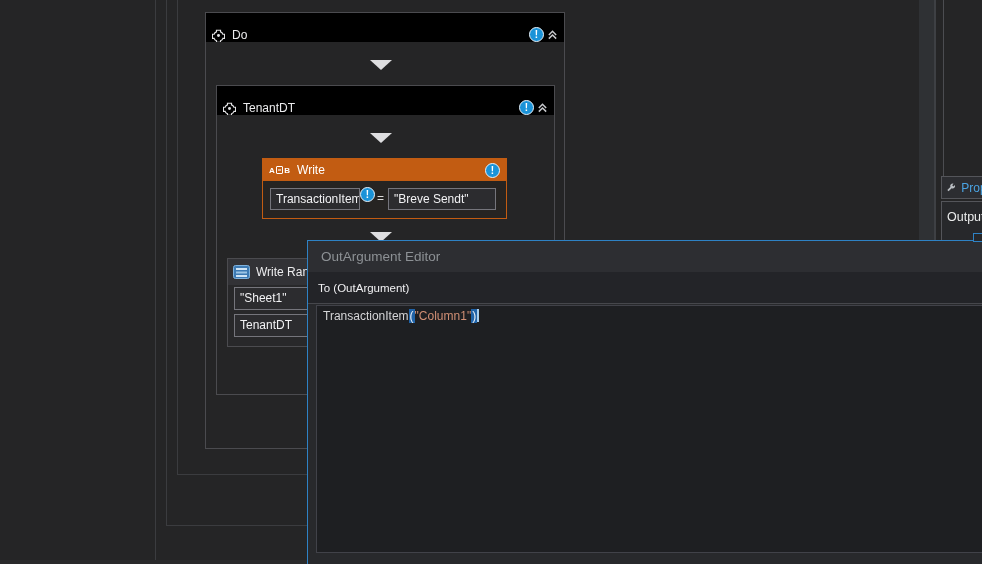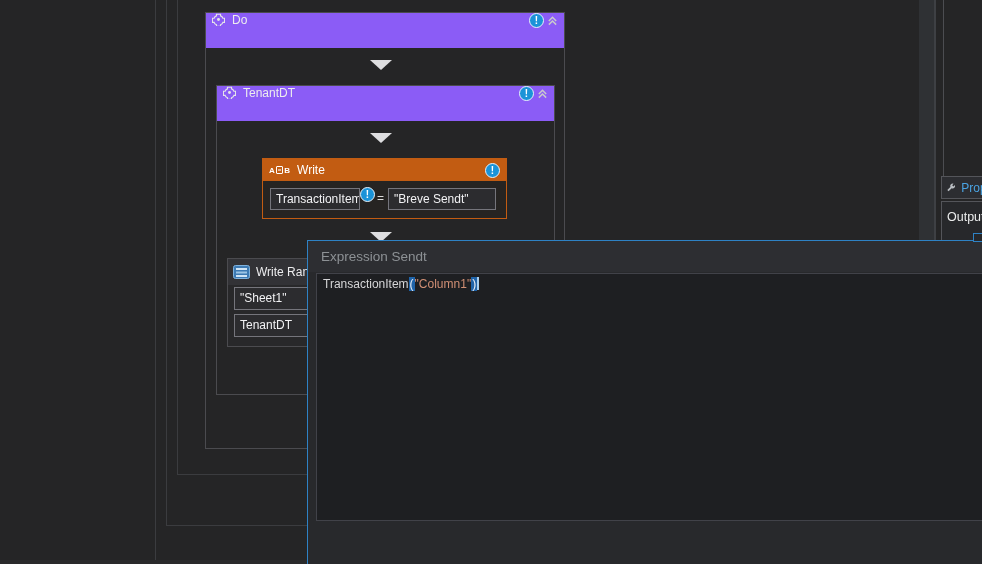--- a/index.html
+++ b/index.html
@@ -10,21 +10,21 @@
   }
   .abs{position:absolute;}
   
   .vline-a{left:155px;top:0;width:0;height:564px;border-left:1px solid #3b3c3f;}
   .frame-b{left:166px;top:-2px;width:420px;height:527px;border-left:1px solid #3b3c3f;border-bottom:1px solid #3b3c3f;}
   .frame-c{left:177px;top:-2px;width:400px;height:476px;border-left:1px solid #3b3c3f;border-bottom:1px solid #3b3c3f;}
   .bottom-strip{left:0;top:560px;width:307px;height:4px;background:#2a2a2b;}
   
   .do-box{left:205px;top:12px;width:358px;height:435px;border:1px solid #4b4b4f;}
   .seq-box{left:216px;top:85px;width:337px;height:308px;border:1px solid #4b4b4f;}
-  .activity-header{height:35px;background:#8b5cf6;display:flex;align-items:flex-start;gap:7px;
+  .activity-header{height:29px;background:#000000;display:flex;align-items:flex-end;gap:7px;
     padding:0 6px;color:#ececee;font-size:12px;}
   .flex1{flex:1;}
   .hdr-icons{display:flex;align-items:center;gap:3px;}
   
   .vicon{width:15px;height:15px;border-radius:50%;background:#1b93d8;border:1px solid #e9f2fa;
     color:#fff;font-weight:bold;font-size:10px;line-height:13px;text-align:center;box-sizing:border-box;}
   
   .arrow{width:0;height:0;border-left:11px solid transparent;border-right:11px solid transparent;
     border-top:10px solid #dedee0;}
   #arrow1{left:370px;top:60px;} #arrow2{left:370px;top:133px;} #arrow3{left:370px;top:232px;}
@@ -160,20 +160,21 @@
     <svg width="13" height="13" viewBox="0 0 16 16">
         <path d="M13.8 4.2a3.8 3.8 0 0 1-5 5L4 14l-2-2 4.8-4.8a3.8 3.8 0 0 1 5-5L9.6 4.4l2 2z" fill="#b9bdc2"></path>
       </svg>
     <span>Properties</span>
   </div>
   <div class="abs output-row">
     <span>Output</span>
   </div>
 
   <div class="abs dialog">
-    <div class="dlg-title">Expression Sendt</div>
+    <div class="dlg-title">OutArgument Editor</div>
+    <div class="dlg-label">To (OutArgument)</div>
     <div class="dlg-textarea">
       <span>TransactionItem</span><span class="tok-paren">(</span><span class="tok-str">"Column1"</span><span class="tok-paren">)</span><span class="caret"></span>
     </div>
   </div>
   <div class="abs notch"></div>
 
 </div>
 
 </body></html>

